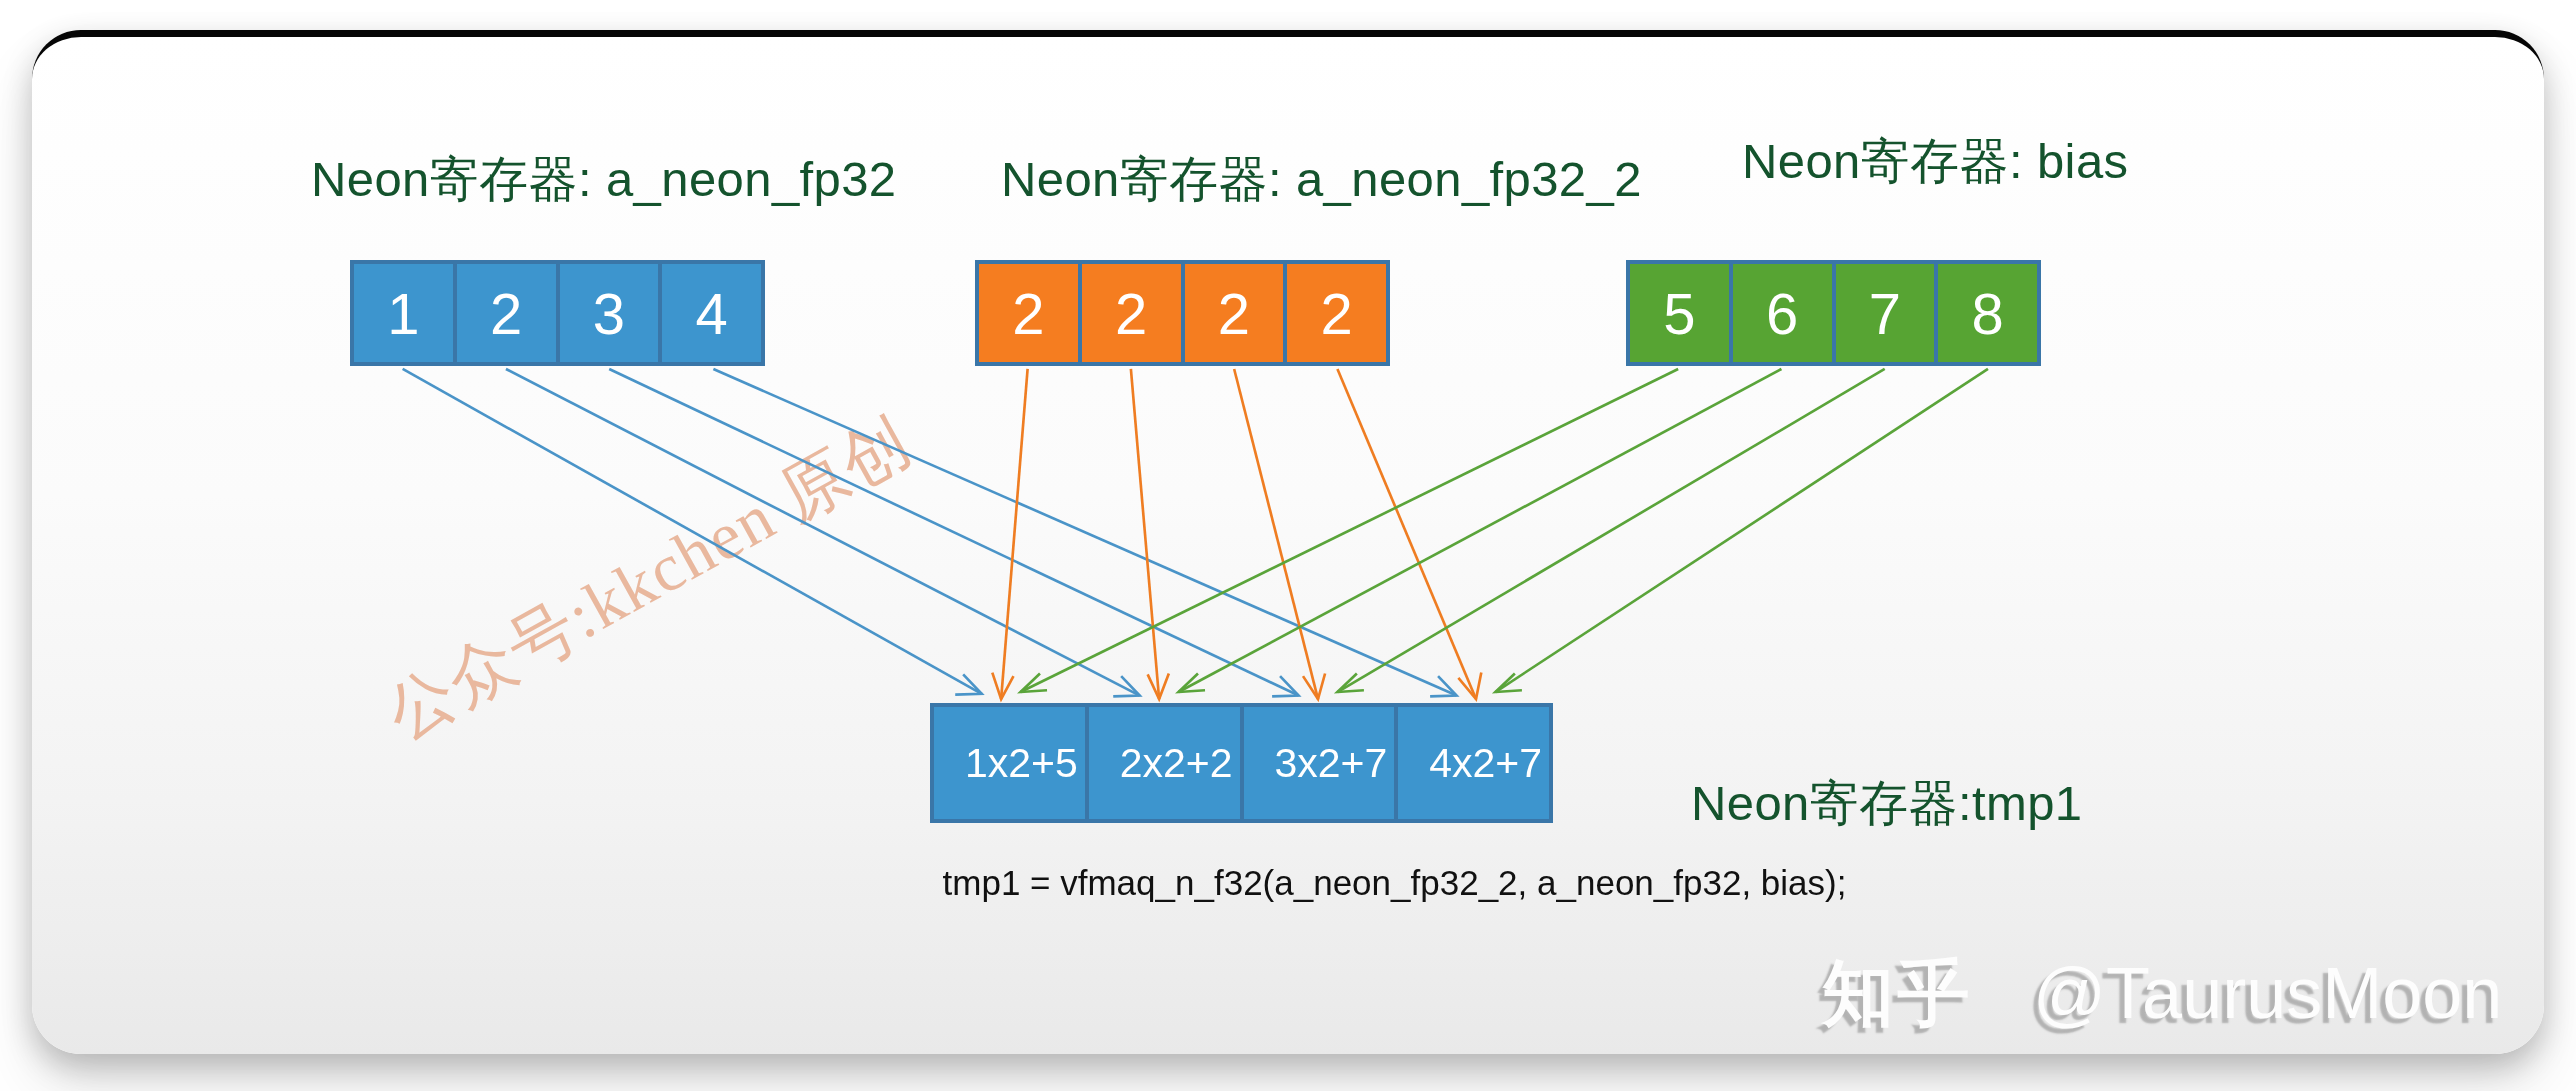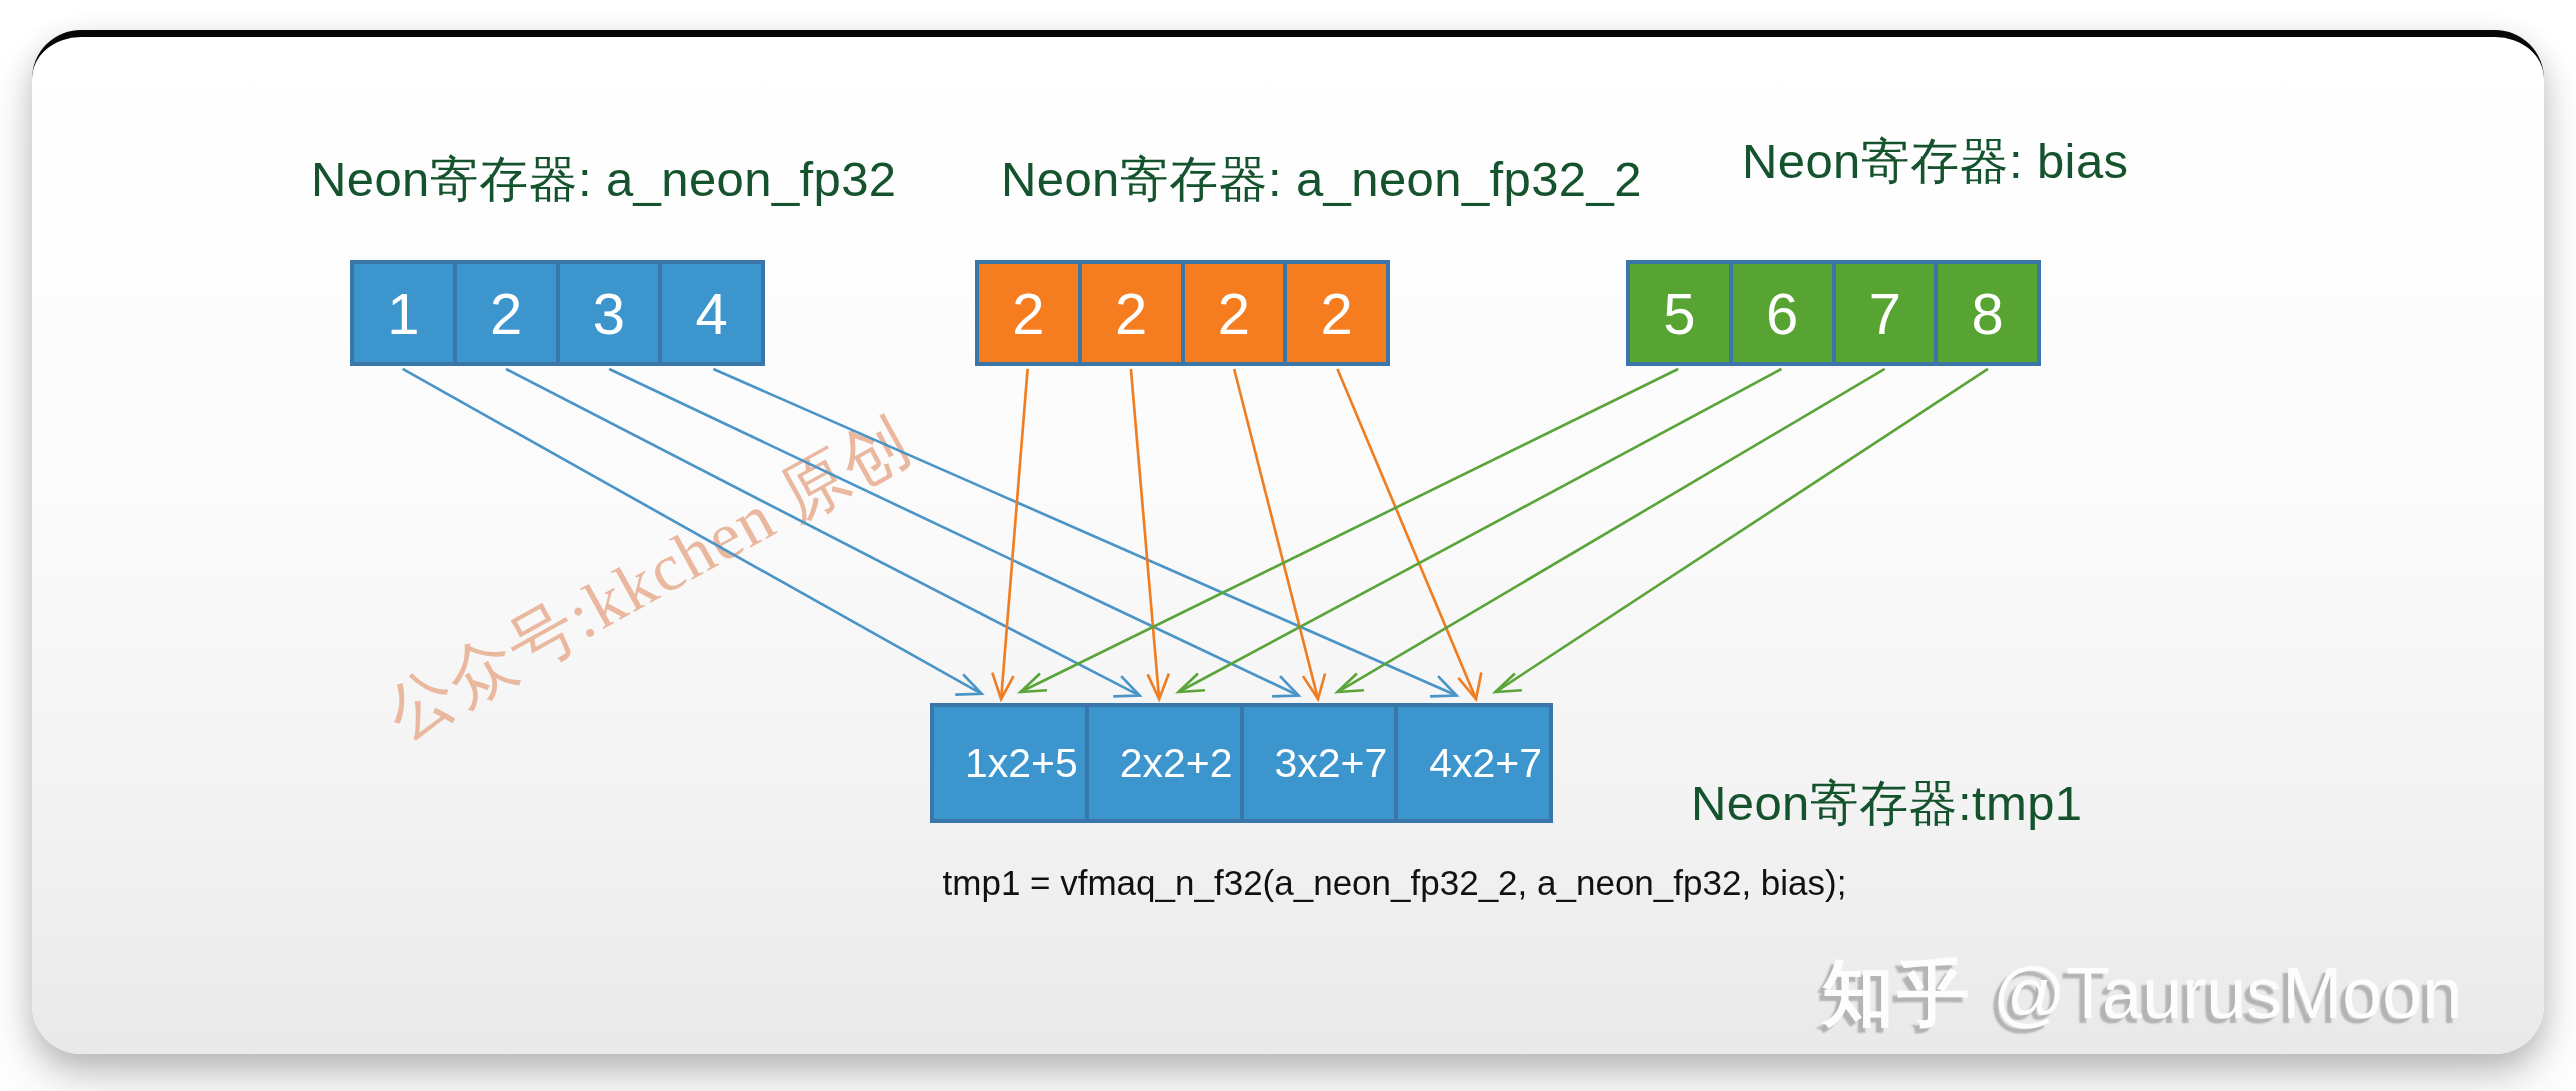--- a/index.html
+++ b/index.html
@@ -89,21 +89,21 @@
   
   .wm-zhihu {
     position: absolute;
     left: 1822px; top: 946px;
     white-space: nowrap;
     color: #fdfdfd;
     font-size: 72px;
     text-shadow: -5.3px 5.3px 1.8px rgba(110,110,110,0.45);
   }
   .wm-zhihu .cjk { font-weight: bold; letter-spacing: 3.5px; }
-  .wm-zhihu .user { font-weight: normal; }
+  .wm-zhihu .user { font-weight: normal; margin-left: 40px; }
 </style>
 </head>
 <body>
 
 <div class="stage">
 
   <div class="card"></div>
 
   <div class="wm-diagonal">公众号:kkchen 原创</div>
 

